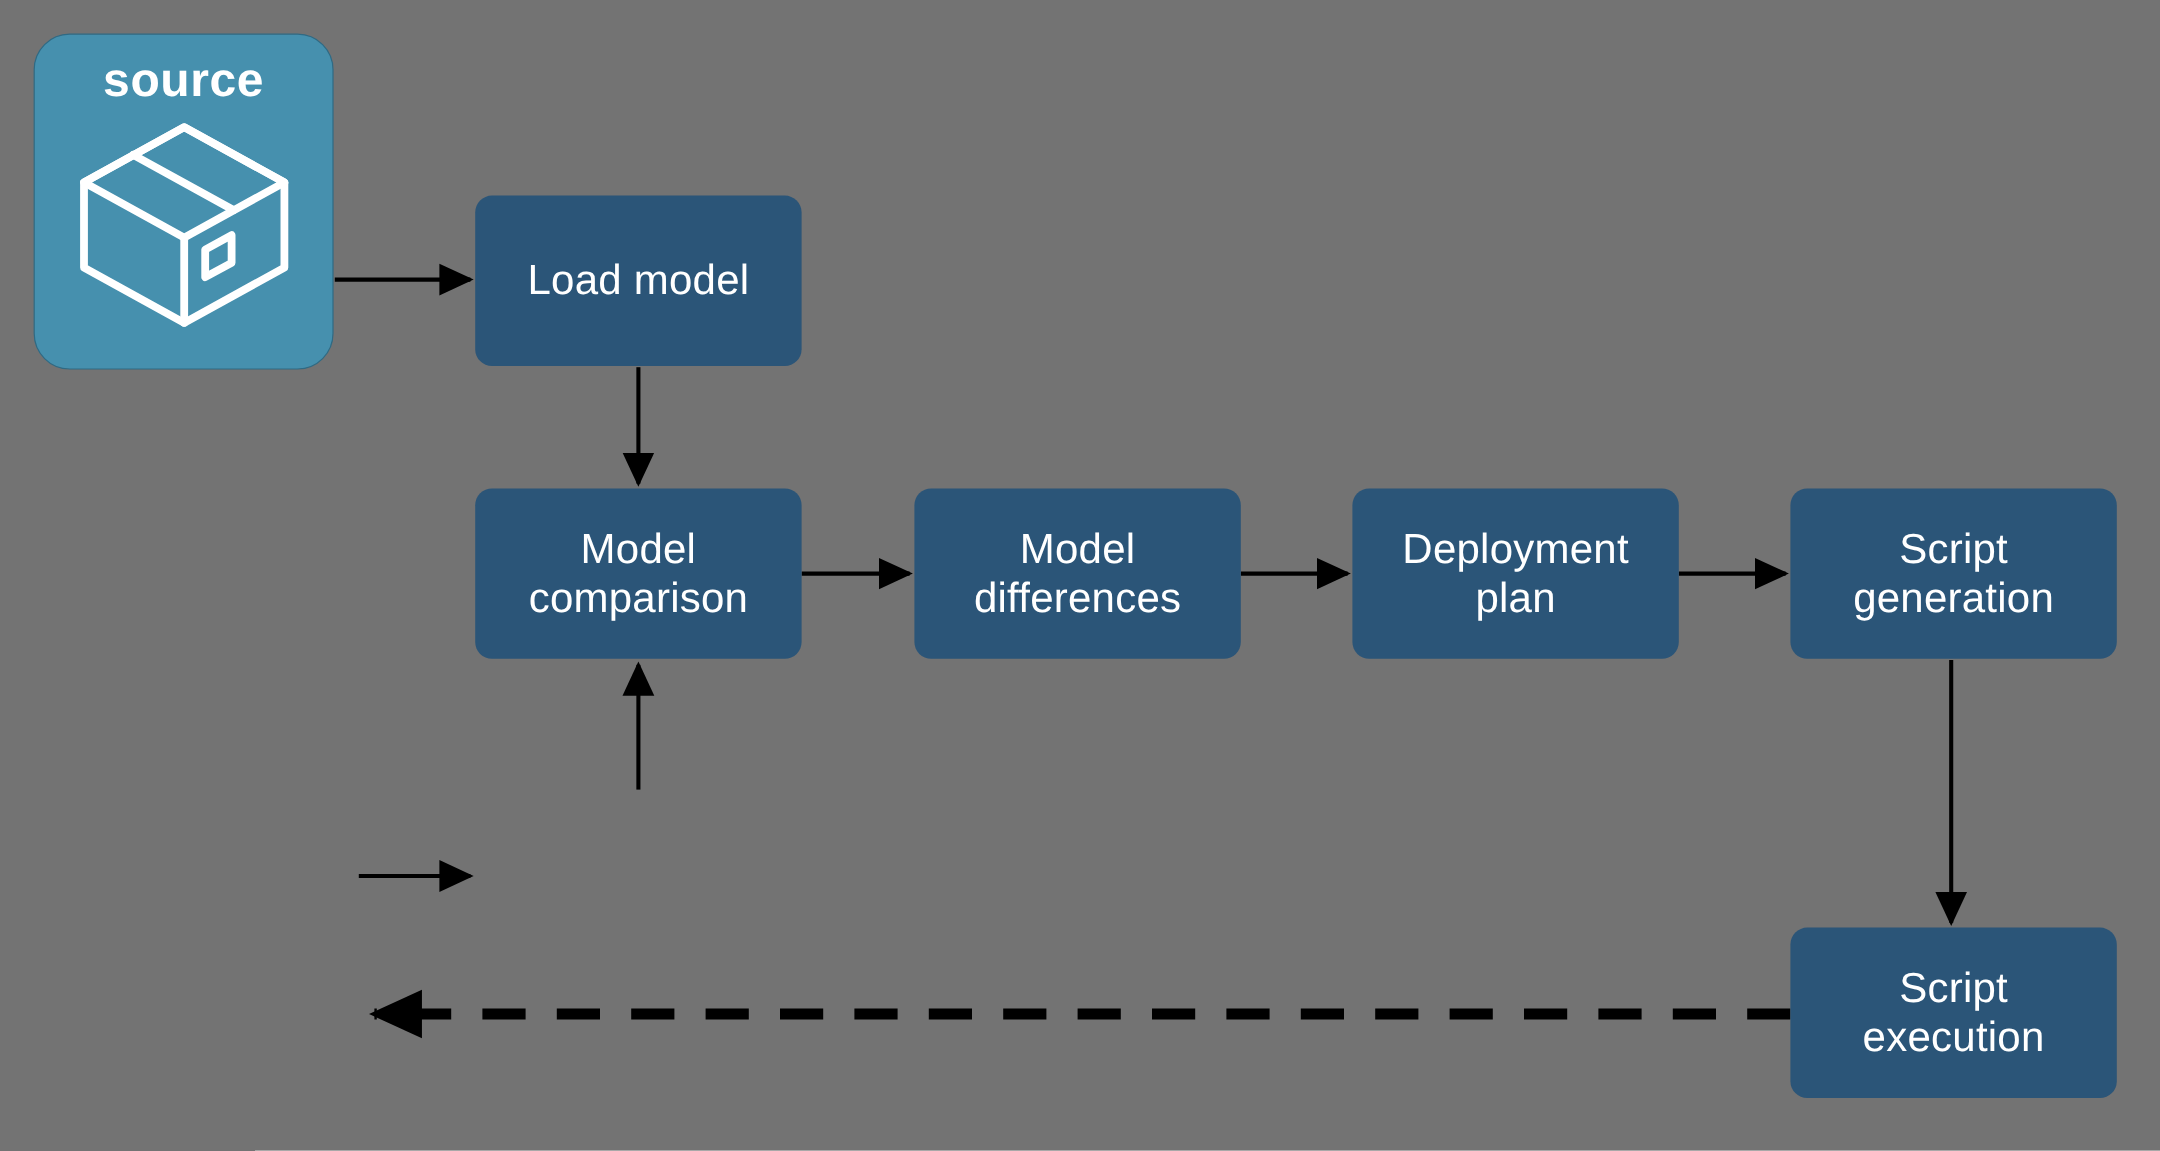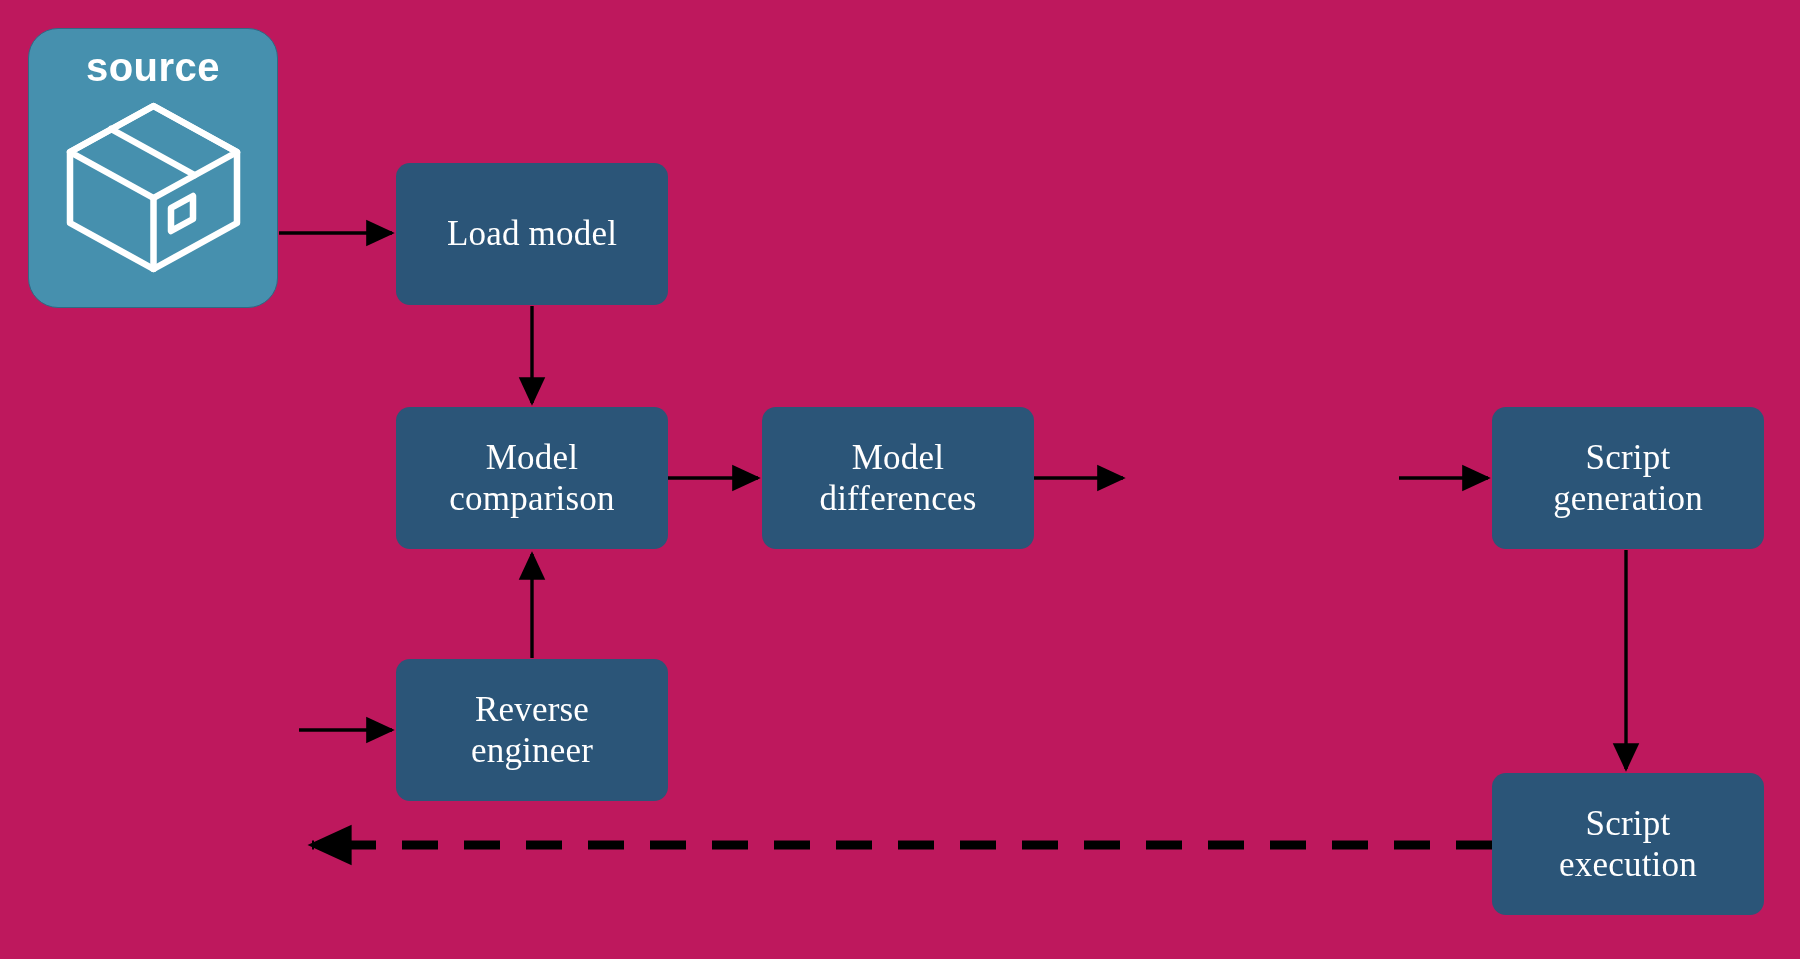--- a/index.html
+++ b/index.html
@@ -7,21 +7,21 @@
     padding: 0;
     background: #ffffff;
   }
   body {
     font-family: "Liberation Sans", sans-serif;
   }
   #canvas {
     position: relative;
     width: 1800px;
     height: 959px;
-    background: #be185d;
+    background: #737373;
     overflow: hidden;
   }
   .svg-layer {
     position: absolute;
     top: 0;
     left: 0;
     width: 1800px;
     height: 959px;
   }
   .node {
@@ -56,21 +56,20 @@
     letter-spacing: 0.5px;
     color: #ffffff;
   }
   .endpoint-icon {
     margin-top: 10px;
     line-height: 0;
   }
   .node-label {
     display: block;
     white-space: pre-line;
-    font-family: Liberation Serif, serif;
   }
 </style>
 </head>
 <body>
 
 <div id="canvas">
 
   <svg class="svg-layer" viewBox="0 0 1800 959">
     <defs>
       <marker id="arrowhead" markerWidth="9" markerHeight="9" refX="7.6" refY="4.5" orient="auto" markerUnits="strokeWidth">
@@ -123,29 +122,29 @@
   <div class="node proc" style="left:396px; top:407px; width:272px; height:142px;">
     <span class="node-label">Model
 comparison</span>
   </div>
 
   <div class="node proc" style="left:762px; top:407px; width:272px; height:142px;">
     <span class="node-label">Model
 differences</span>
   </div>
 
+  <div class="node proc" style="left:1127px; top:407px; width:272px; height:142px;">
+    <span class="node-label">Deployment
+plan</span>
+  </div>
 
   <div class="node proc" style="left:1492px; top:407px; width:272px; height:142px;">
     <span class="node-label">Script
 generation</span>
   </div>
 
-  <div class="node proc" style="left:396px; top:659px; width:272px; height:142px;">
-    <span class="node-label">Reverse
-engineer</span>
-  </div>
 
   <div class="node proc" style="left:1492px; top:773px; width:272px; height:142px;">
     <span class="node-label">Script
 execution</span>
   </div>
 
 </div>
 
 </body></html>

